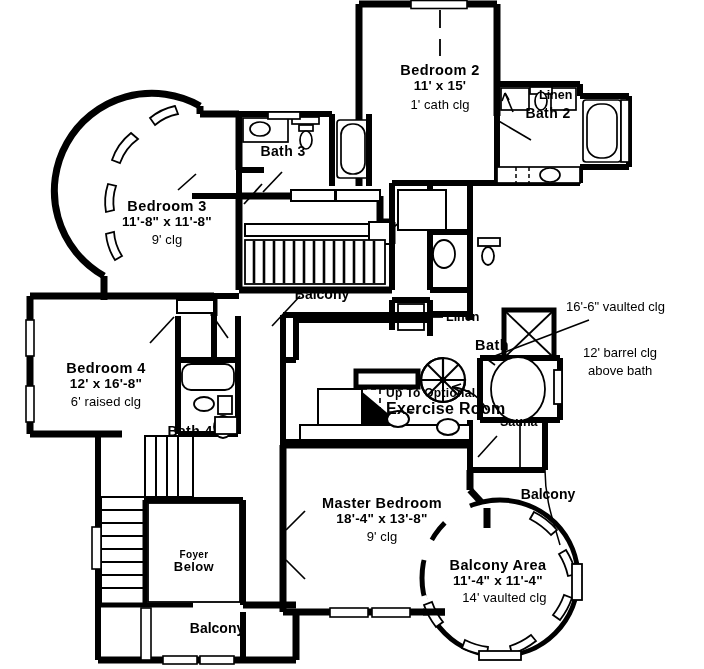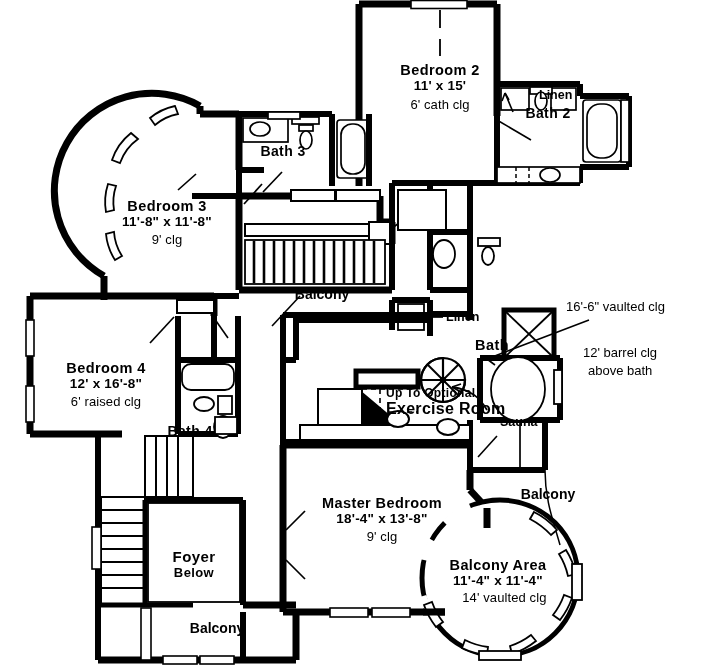--- a/index.html
+++ b/index.html
@@ -443,21 +443,21 @@
         <path d="M196 174 L178 190"></path>
         <path d="M228 338 L214 318"></path>
       </g>
 
     </g>
   </svg>
 
   <div class="lbl ctr" style="left:440px;top:62px;">
     <div class="rn">Bedroom 2</div>
     <div class="dim">11' x 15'</div>
-    <div class="clg" style="margin-top:5px;">6' cath clg</div>
+    <div class="clg" style="margin-top:5px;">1' cath clg</div>
   </div>
 
   <div class="lbl ctr" style="left:167px;top:198px;">
     <div class="rn">Bedroom 3</div>
     <div class="dim">11'-8" x 11'-8"</div>
     <div class="clg" style="margin-top:4px;">9' clg</div>
   </div>
 
   <div class="lbl ctr" style="left:106px;top:360px;">
     <div class="rn">Bedroom 4</div>
@@ -491,21 +491,21 @@
 
   <div class="lbl ctr small" style="left:492px;top:337px;">
     <div class="rn" style="font-size:14.5px;">Bath</div>
   </div>
 
   <div class="note b ctr" style="left:322px;top:286px;font-size:14px;">Balcony</div>
   <div class="note b ctr" style="left:217px;top:620px;font-size:14px;">Balcony</div>
   <div class="note b ctr" style="left:548px;top:486px;font-size:14px;">Balcony</div>
 
   <div class="lbl ctr" style="left:194px;top:549px;">
-    <div class="rn" style="font-size:15px;">Foyer</div>
+    <div class="rn" style="font-size:10px;">Foyer</div>
     <div class="rn" style="font-size:13px;">Below</div>
   </div>
 
   <div class="note b" style="left:500px;top:415px;font-size:12.5px;">Sauna</div>
   <div class="note b" style="left:539px;top:88px;font-size:12.5px;">Linen</div>
   <div class="note b" style="left:446px;top:310px;font-size:12.5px;">Linen</div>
 
   <div class="note" style="left:566px;top:300px;">16'-6" vaulted clg</div>
   <div class="note" style="left:583px;top:346px;">12' barrel clg</div>
   <div class="note" style="left:588px;top:364px;">above bath</div>

